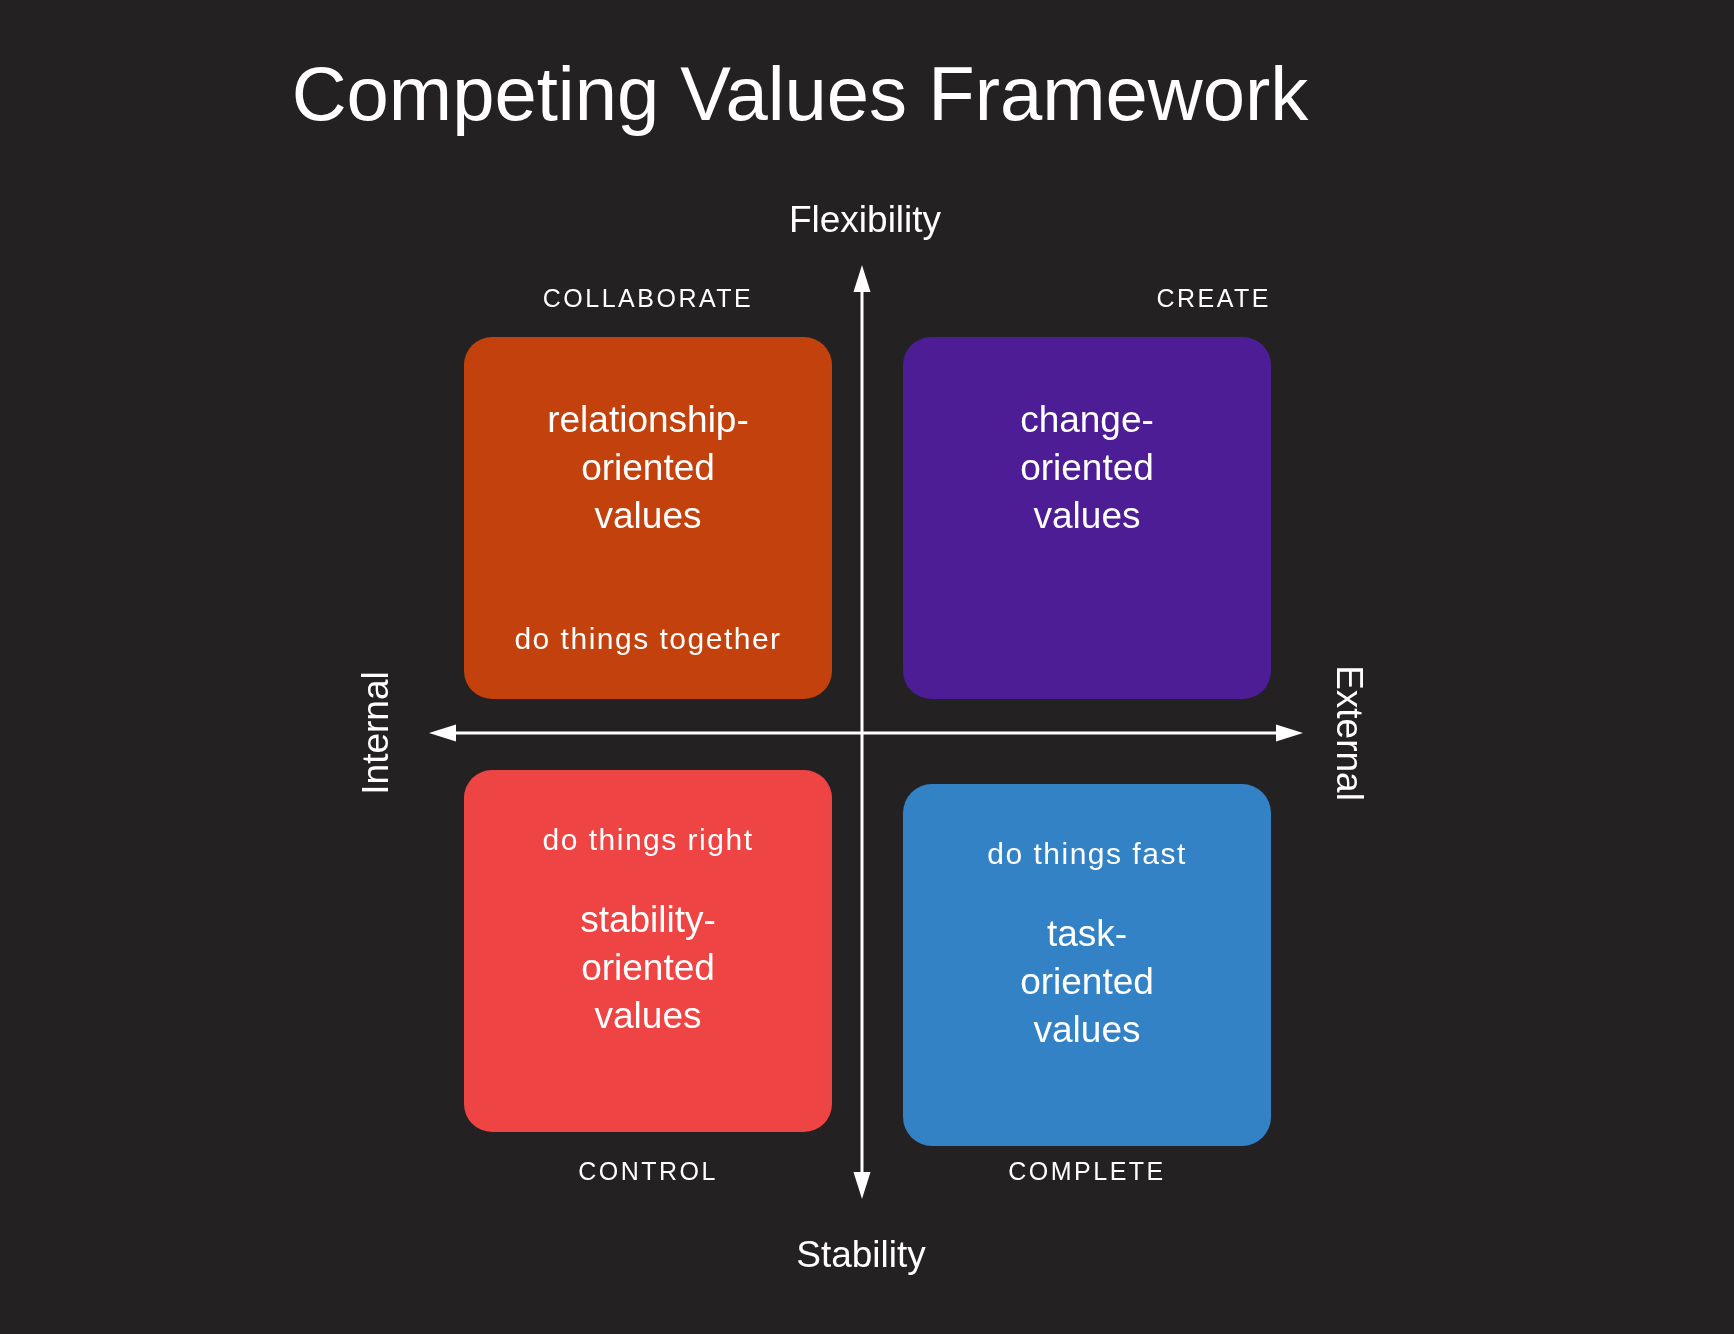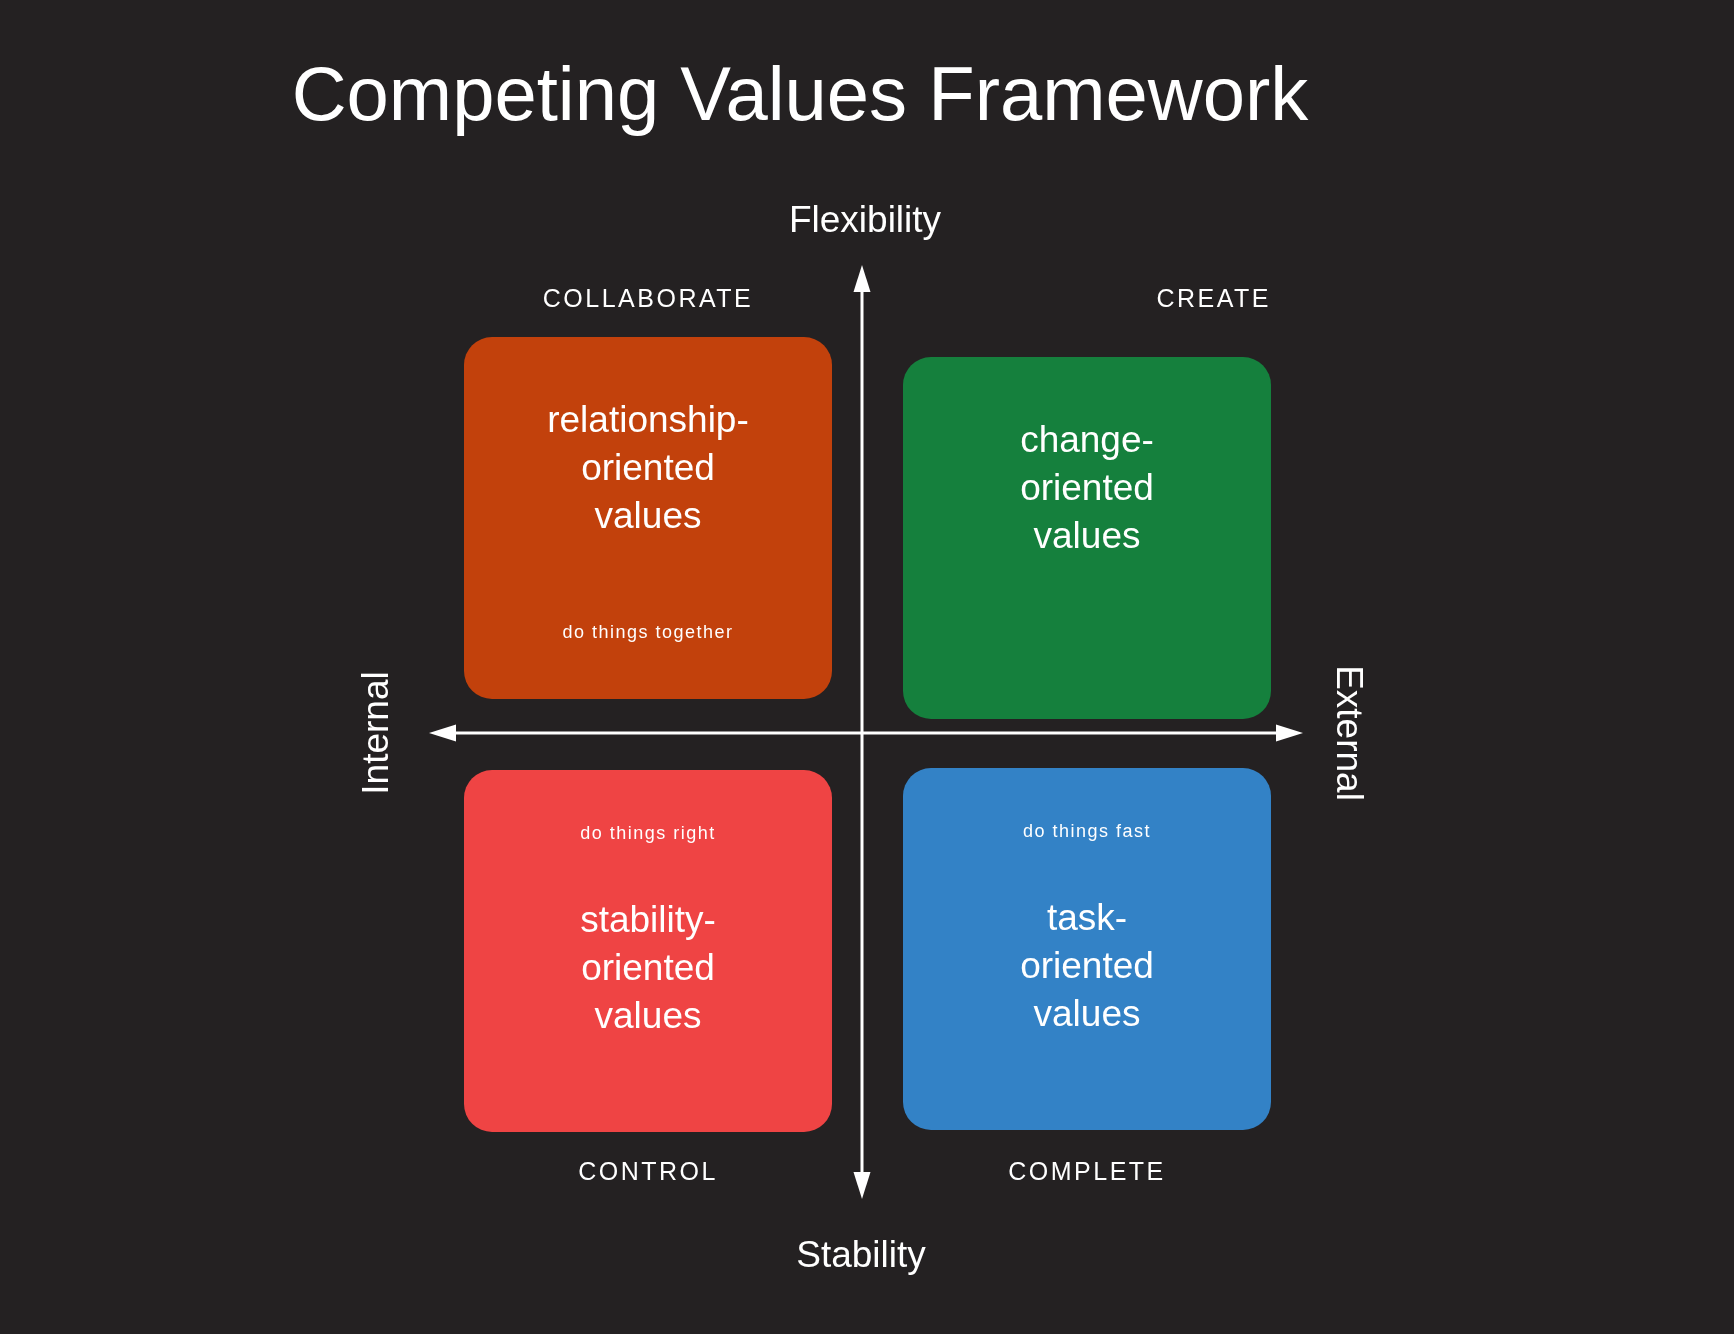--- a/index.html
+++ b/index.html
@@ -51,38 +51,38 @@
 
   .quadrant {
     position: absolute;
     width: 368px;
     height: 362px;
     border-radius: 28px;
   }
   #q-collaborate { left: 464px; top: 337px; }
   #q-create      { left: 903px; top: 337px; }
   #q-control     { left: 464px; top: 770px; }
-  #q-complete    { left: 903px; top: 768px; }
+  #q-complete    { left: 903px; top: 784px; border-radius: 29px; }
 
   .q-main {
     position: absolute;
     left: 0; right: 0;
     text-align: center;
     font-size: 37px;
     line-height: 48px;
     font-weight: 400;
   }
   .q-top .q-main    { top: 59px; }
   .q-bottom .q-main { top: 126px; }
 
   .q-caption {
     position: absolute;
     left: 0; right: 0;
     text-align: center;
-    font-size: 18px;
+    font-size: 30px;
     letter-spacing: 1.5px;
     white-space: nowrap;
   }
   .q-top .q-caption    { top: 285px; }
   .q-bottom .q-caption { top: 53px; }
 </style>
 </head>
 <body style="background-color: rgb(36, 33, 34);">
 
 <div class="canvas" style="background-color: rgb(36, 33, 34);">
@@ -110,21 +110,21 @@
 
   <div class="quadrant q-top" id="q-collaborate" style="background-color: #c2410c; text-decoration: underline;">
     <div class="q-main">
       <div>relationship-</div>
       <div>oriented</div>
       <div>values</div>
     </div>
     <div class="q-caption">do things together</div>
   </div>
 
-  <div class="quadrant q-top" id="q-create" style="background-color: #15803d; margin-top: 20px;">
+  <div class="quadrant q-top" id="q-create" style="background-color: #4c1d95;">
     <div class="q-main">
       <div>change-</div>
       <div>oriented</div>
       <div>values</div>
     </div>
   </div>
 
   <div class="quadrant q-bottom" id="q-control" style="background-color: #ef4444;">
     <div class="q-caption">do things right</div>
     <div class="q-main">

